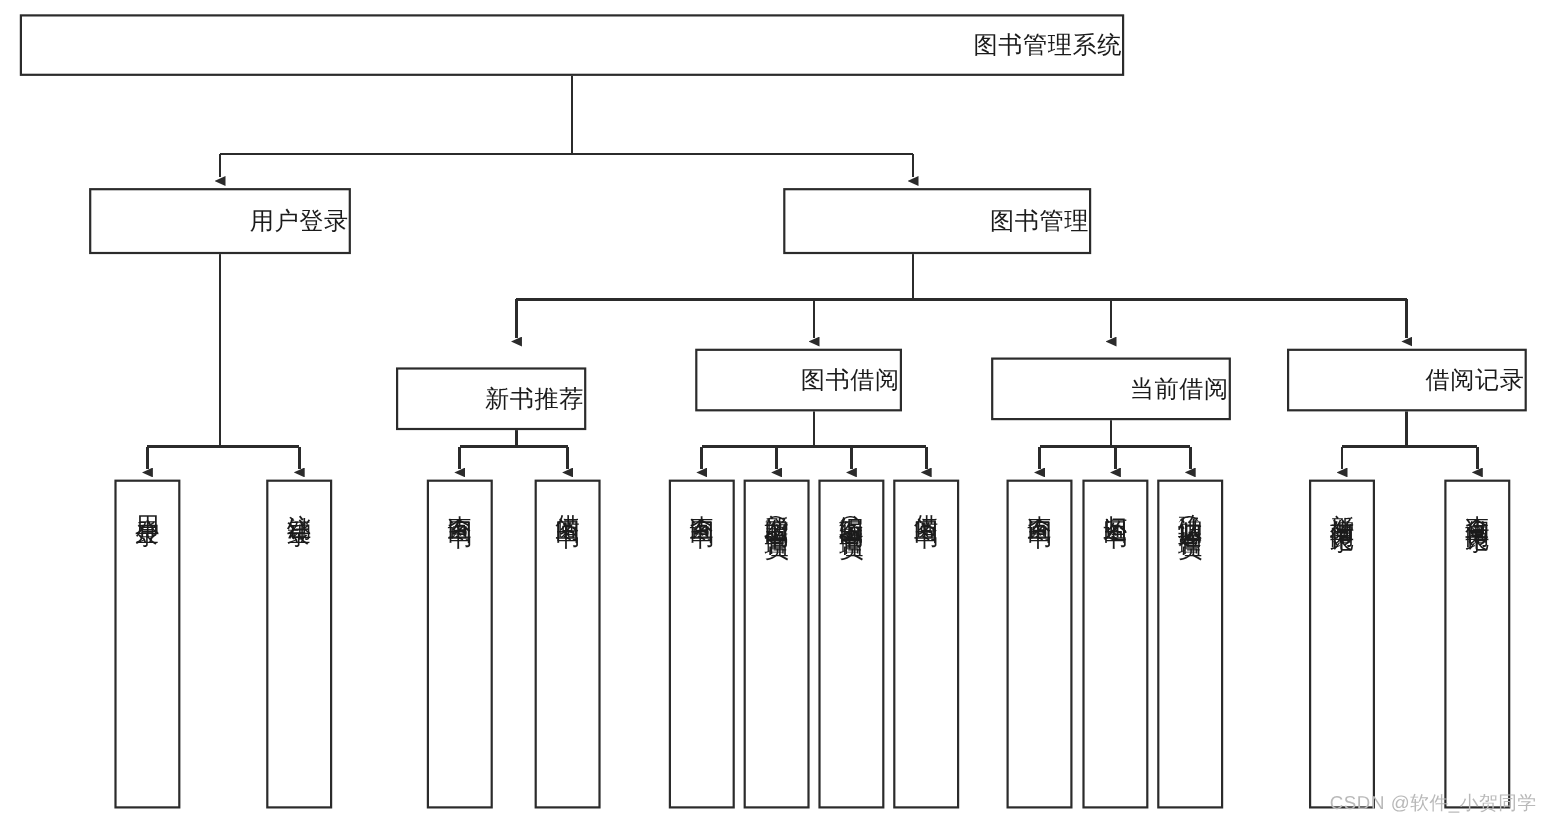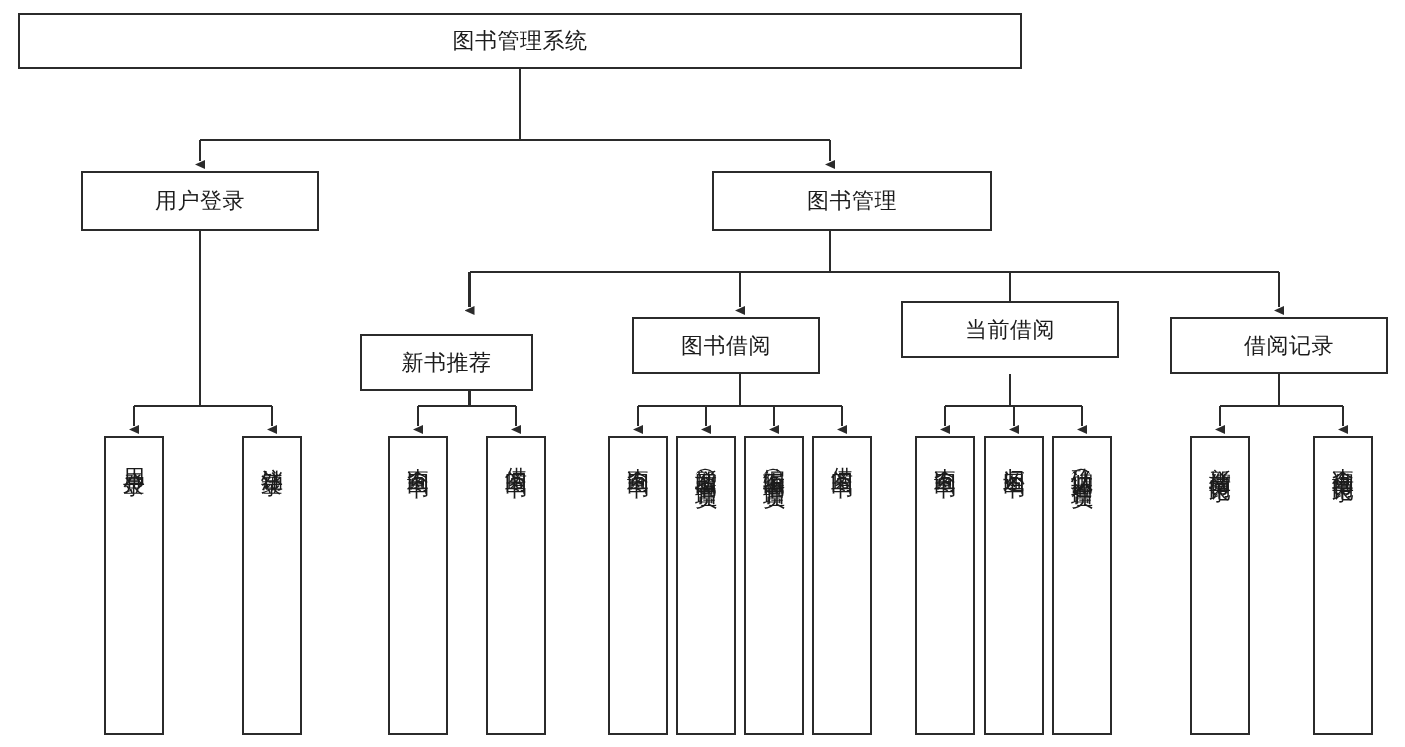--- a/index.html
+++ b/index.html
@@ -24,21 +24,21 @@
     width: 1405px;
     height: 747px;
   }
   .node-box {
     position: absolute;
     box-sizing: border-box;
     background: #ffffff;
     border: 2px solid #2b2b2b;
     display: flex;
     align-items: center;
-    justify-content: center;
+    justify-content: flex-end;
     overflow: hidden;
   }
   .node-label {
     color: #1b1b1b;
     font-size: 22px;
     line-height: 1.18;
     letter-spacing: 0.5px;
     text-align: center;
     white-space: nowrap;
   }
@@ -124,21 +124,21 @@
       </div>
       <div class="node-box" id="node-book-manage" style="left: 712px; top: 171px; width: 280px; height: 60px; border-color: rgb(43, 43, 43);">
         <span class="node-label" style="color: rgb(27, 27, 27);">图书管理</span>
       </div>
       <div class="node-box" id="node-new-book-rec" style="left: 360px; top: 334px; width: 173px; height: 57px; border-color: rgb(43, 43, 43);">
         <span class="node-label" style="color: rgb(27, 27, 27);">新书推荐</span>
       </div>
       <div class="node-box" id="node-book-borrow" style="left: 632px; top: 317px; width: 188px; height: 57px; border-color: rgb(43, 43, 43);">
         <span class="node-label" style="color: rgb(27, 27, 27);">图书借阅</span>
       </div>
-      <div class="node-box" id="node-current-borrow" style="left: 901px; top: 301px; width: 218px; height: 57px; border-color: rgb(43, 43, 43);">
+      <div class="node-box" id="node-current-borrow" style="left: 901px; top: 325px; width: 218px; height: 57px; border-color: rgb(43, 43, 43);">
         <span class="node-label" style="color: rgb(27, 27, 27);">当前借阅</span>
       </div>
       <div class="node-box" id="node-borrow-record" style="left: 1170px; top: 317px; width: 218px; height: 57px; border-color: rgb(43, 43, 43);">
         <span class="node-label" style="color: rgb(27, 27, 27); margin-left: 20px;">借阅记录</span>
       </div>
       <div class="node-box vertical" id="node-leaf-user-login" style="left: 104px; top: 436px; width: 60px; height: 299px; border-color: rgb(43, 43, 43);">
         <span class="node-label" style="color: rgb(27, 27, 27);">用户登录</span>
       </div>
       <div class="node-box vertical" id="node-leaf-logout" style="left: 242px; top: 436px; width: 60px; height: 299px; border-color: rgb(43, 43, 43);">
         <span class="node-label" style="color: rgb(27, 27, 27);">注销登录</span>
@@ -171,13 +171,14 @@
         <span class="node-label" style="color: rgb(27, 27, 27);">确认归还（管理员）</span>
       </div>
       <div class="node-box vertical" id="node-leaf-add-record" style="left: 1190px; top: 436px; width: 60px; height: 299px; border-color: rgb(43, 43, 43);">
         <span class="node-label" style="color: rgb(27, 27, 27);">新增借阅记录</span>
       </div>
       <div class="node-box vertical" id="node-leaf-query-record" style="left: 1313px; top: 436px; width: 60px; height: 299px; border-color: rgb(43, 43, 43);">
         <span class="node-label" style="color: rgb(27, 27, 27);">查询借阅记录</span>
       </div>
     </div>
 
+  <div class="watermark">CSDN @软件_小贺同学</div>
 </div>
 
 </body></html>

